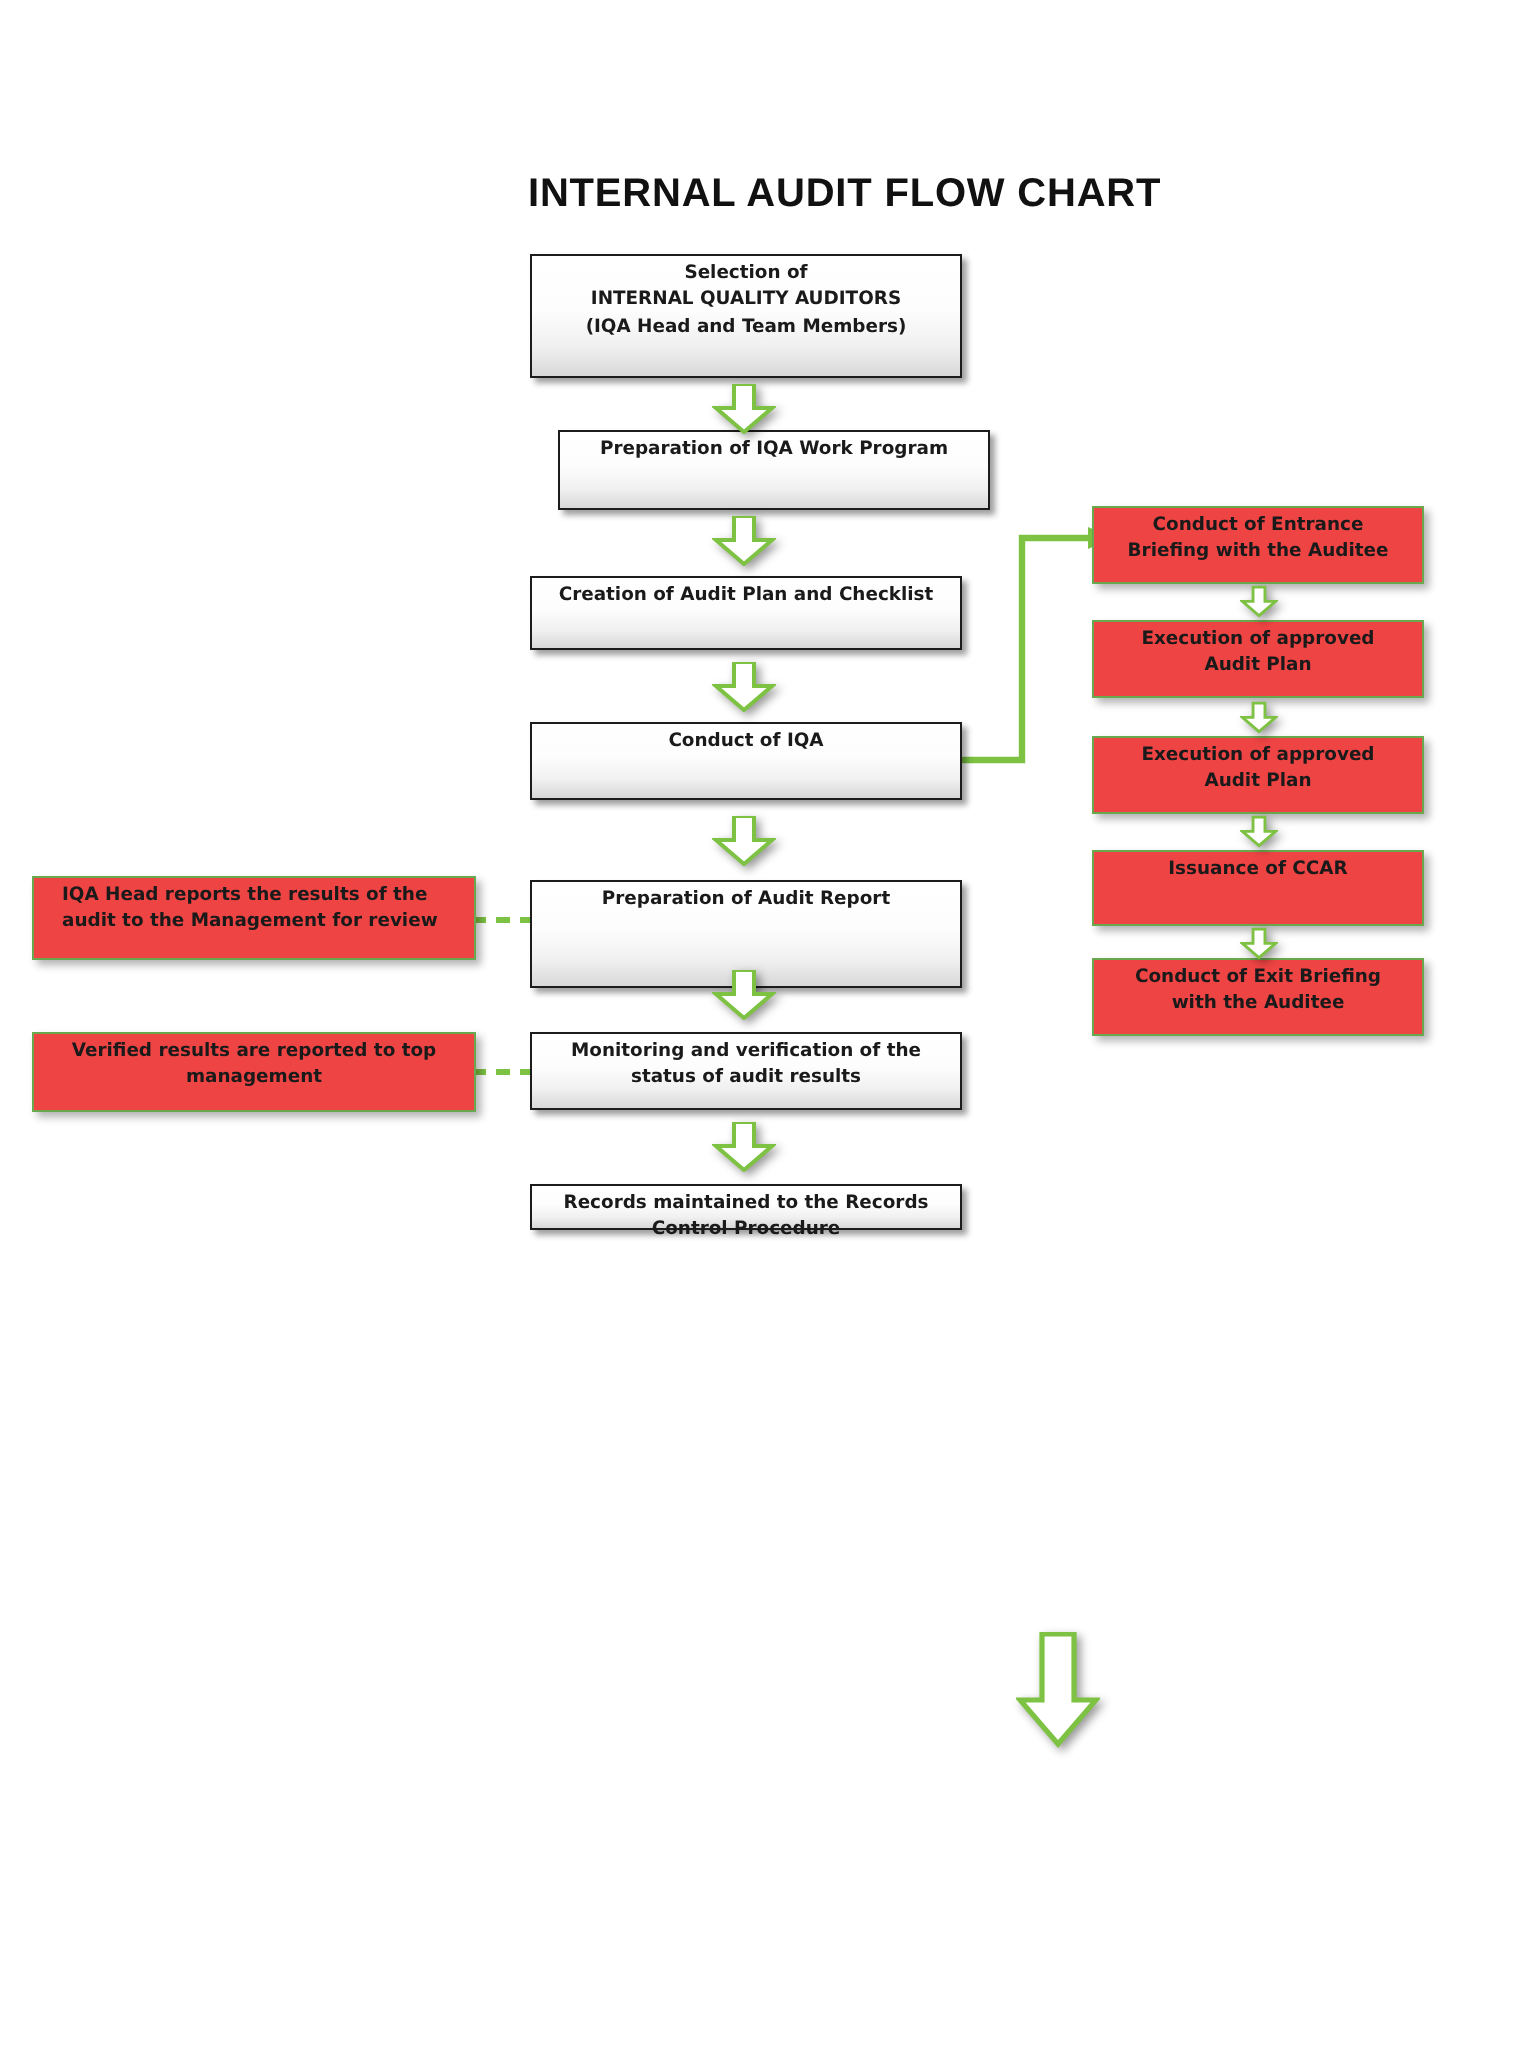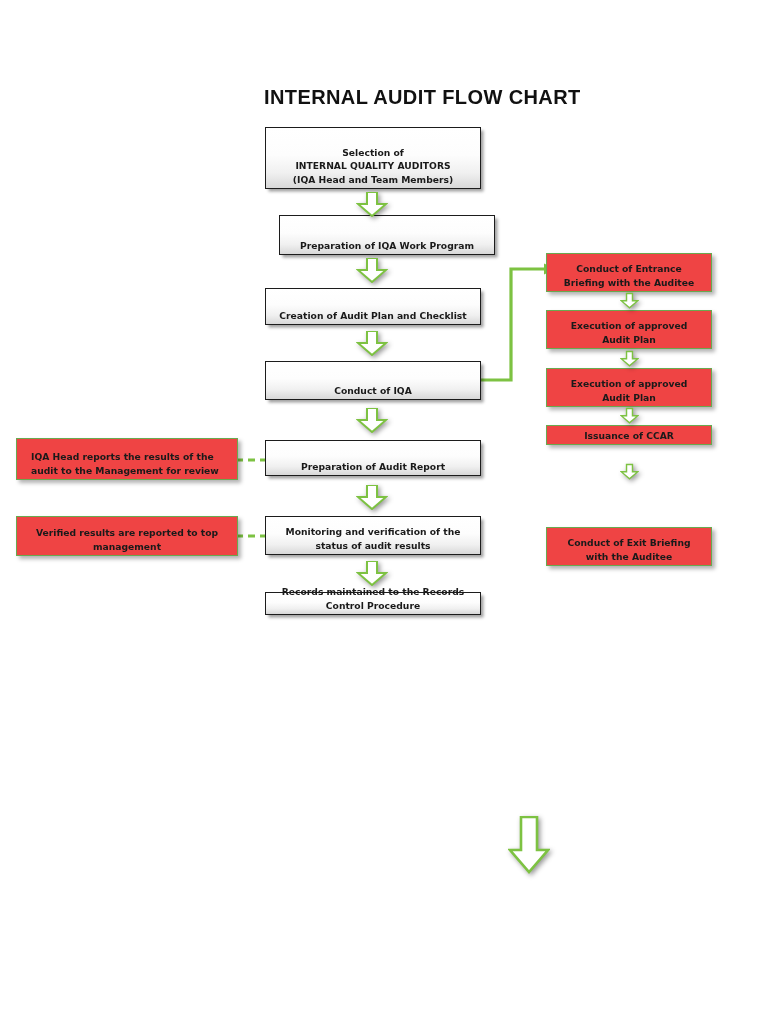--- a/index.html
+++ b/index.html
@@ -34,21 +34,21 @@
     color: #111111;
     letter-spacing: 0.4px;
     white-space: nowrap;
   }
 
   
   .node {
     position: absolute;
     box-sizing: border-box;
     display: flex;
-    align-items: flex-end;
+    align-items: flex-start;
     justify-content: center;
     text-align: center;
     font-family: "DejaVu Sans", sans-serif;
     font-size: 9.2px;
     font-weight: bold;
     color: #1a1a1a;
     line-height: 1.45;
     padding: 2px 6px;
   }
 
@@ -115,21 +115,21 @@
   </div>
 
   <div class="node dark" style="left:265px; top:288px; width:216px; height:37px;">
     <span class="txt">Creation of Audit Plan and Checklist</span>
   </div>
 
   <div class="node dark" style="left:265px; top:361px; width:216px; height:39px;">
     <span class="txt">Conduct of IQA</span>
   </div>
 
-  <div class="node dark" style="left:265px; top:440px; width:216px; height:36px;">
+  <div class="node dark" style="left:265px; top:440px; width:216px; height:54px;">
     <span class="txt">Preparation of Audit Report</span>
   </div>
 
   <div class="node dark" style="left:265px; top:516px; width:216px; height:39px;">
     <span class="txt">Monitoring and verification of the<br>status of audit results</span>
   </div>
 
   <div class="node dark" style="left:265px; top:592px; width:216px; height:23px;">
     <span class="txt">Records maintained to the Records<br>Control Procedure</span>
   </div>
@@ -170,25 +170,25 @@
   </div>
 
   <div class="node green" style="left:546px; top:310px; width:166px; height:39px;">
     <span class="txt">Execution of approved<br>Audit Plan</span>
   </div>
 
   <div class="node green" style="left:546px; top:368px; width:166px; height:39px;">
     <span class="txt">Execution of approved<br>Audit Plan</span>
   </div>
 
-  <div class="node green" style="left:546px; top:425px; width:166px; height:20px;">
+  <div class="node green" style="left:546px; top:425px; width:166px; height:38px;">
     <span class="txt">Issuance of CCAR</span>
   </div>
 
-  <div class="node green" style="left:546px; top:479px; width:166px; height:39px;margin-top:48px;">
+  <div class="node green" style="left:546px; top:479px; width:166px; height:39px;">
     <span class="txt">Conduct of Exit Briefing<br>with the Auditee</span>
   </div>
 
   <div class="arrow" style="left:620px; top:292px;">
     <svg width="19" height="18" viewBox="0 0 32 25">
       <polygon points="11,0 21,0 21,12 30,12 16,24 2,12 11,12" fill="#ffffff" stroke="#7DC242" stroke-width="2.4"></polygon>
     </svg>
   </div>
   <div class="arrow" style="left:620px; top:350px;">
     <svg width="19" height="18" viewBox="0 0 32 25">

